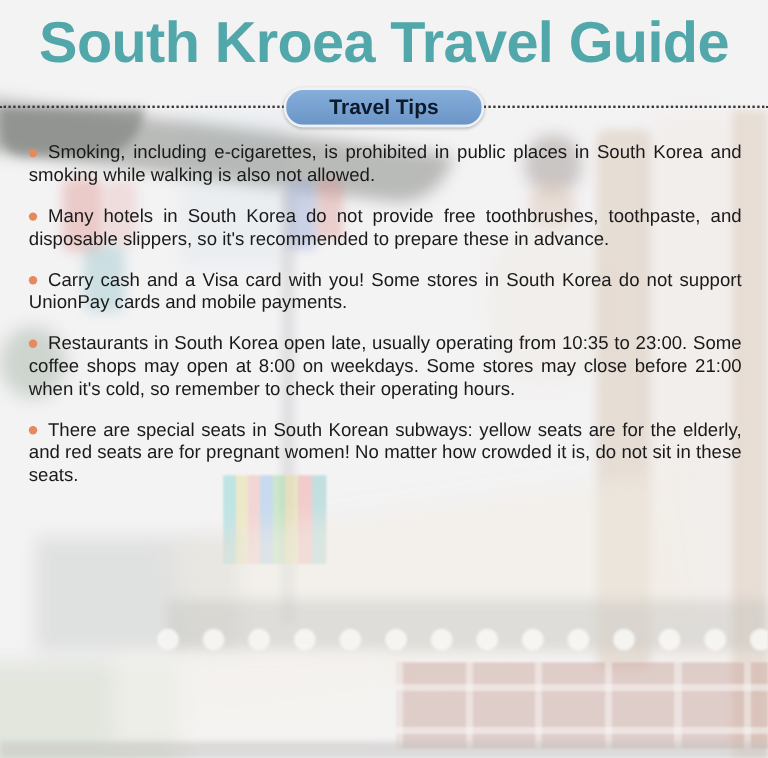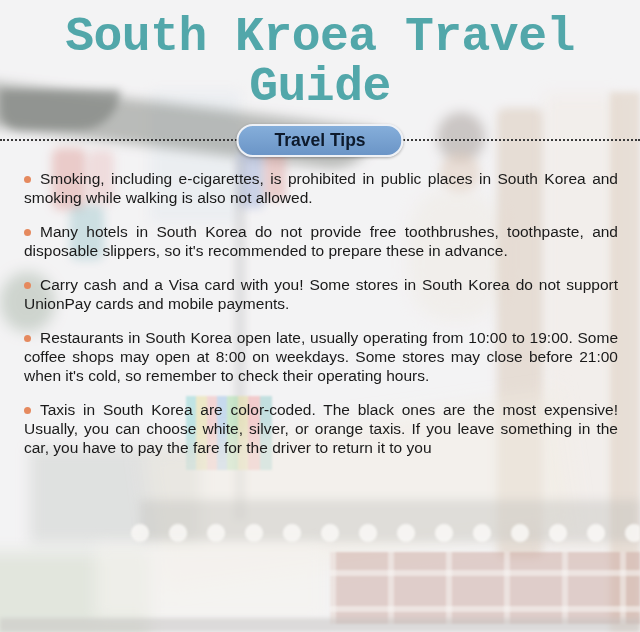--- a/index.html
+++ b/index.html
@@ -41,21 +41,21 @@
                      repeating-linear-gradient(90deg, rgba(250,248,245,.5) 0 6px, transparent 6px 58px); }
   .b-green-bl    { left:-20px; top:552px; width:170px; height:90px; background:rgba(185,200,170,.5); filter:blur(8px); }
   .b-white-bl    { left:95px; top:545px; width:230px; height:75px; background:rgba(242,240,234,.65); filter:blur(8px); }
   .b-bottom-gray { left:0; top:618px; width:640px; height:14px; background:rgba(165,162,160,.5); filter:blur(2px); }
   .veil { position:absolute; inset:0; z-index:1; background:rgba(248,247,248,.38); }
 
   
   .title {
     position:relative; z-index:2; margin:0; padding-top:12px;
     text-align:center; font-size:48px; line-height:1.05; font-weight:bold;
-    color:#52a7aa; letter-spacing:-0.5px;font-family:Liberation Mono, monospace;
+    color:#52a7aa; letter-spacing:-0.5px;
   }
   .divider { position:relative; z-index:2; height:54px; }
   .dotline { position:absolute; top:26px; left:0; right:0; border-top:2px dotted #3a3a3a; }
   .badge {
     position:absolute; top:11px; left:50%; transform:translateX(-50%);
     padding:4px 36px; border-radius:17px;
     background:linear-gradient(180deg,#85aeda,#6b95c7);
     border:2px solid #eef1f6;
     box-shadow:0 1px 3px rgba(0,0,0,.3);
     font-size:17.5px; font-weight:bold; color:#0d1a2c; white-space:nowrap;
@@ -112,17 +112,17 @@
     <div class="dotline"></div>
     <div class="badge">
       <span>Travel Tips</span>
     </div>
   </div>
 
   <div class="tips">
     <p class="tip"><span class="dot"></span><span>Smoking, including e-cigarettes, is prohibited in public places in South Korea and smok­ing while walking is also not allowed.</span></p>
     <p class="tip"><span class="dot"></span><span>Many hotels in South Korea do not provide free toothbrushes, toothpaste, and disposable slippers, so it's recommended to prepare these in advance.</span></p>
     <p class="tip"><span class="dot"></span><span>Carry cash and a Visa card with you! Some stores in South Korea do not support Union­Pay cards and mobile payments.</span></p>
-    <p class="tip"><span class="dot"></span><span>Restaurants in South Korea open late, usually operating from 10:00 to 19:00. Some coffee shops may open at 8:00 on weekdays. Some stores may close before 21:00 when it's cold, so remember to check their operating hours.</span></p>
-    <p class="tip"><span class="dot"></span><span>Taxis in South Korea are color-coded. The black ones are the most expensive! Usually, you can choose white, silver, or orange taxis. If you leave something in the car, you have to pay the fare for the driver to return it to you</span></p>
+    <p class="tip"><span class="dot"></span><span>Restaurants in South Korea open late, usually operating from 10:35 to 23:00. Some coffee shops may open at 8:00 on weekdays. Some stores may close before 21:00 when it's cold, so remember to check their operating hours.</span></p>
+    <p class="tip"><span class="dot"></span><span>There are special seats in South Korean subways: yellow seats are for the elderly, and red seats are for pregnant women! No matter how crowded it is, do not sit in these seats.</span></p>
   </div>
 
 </div>
 
 </body></html>

